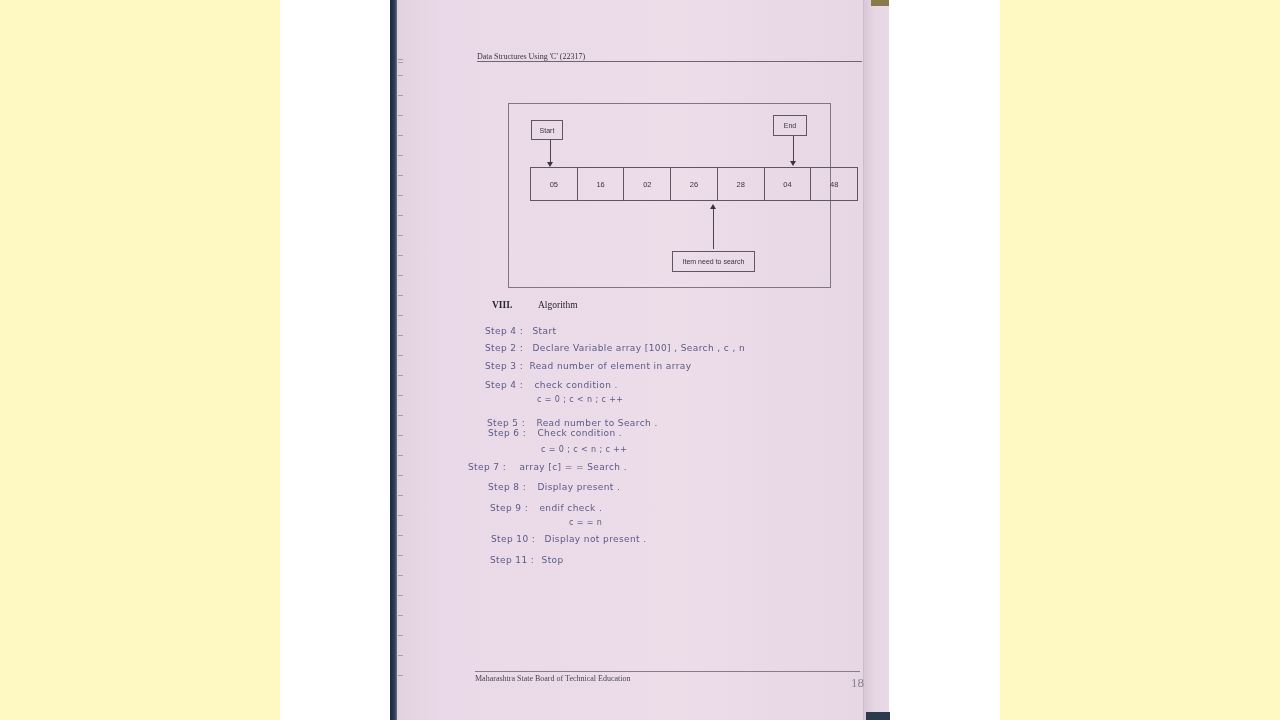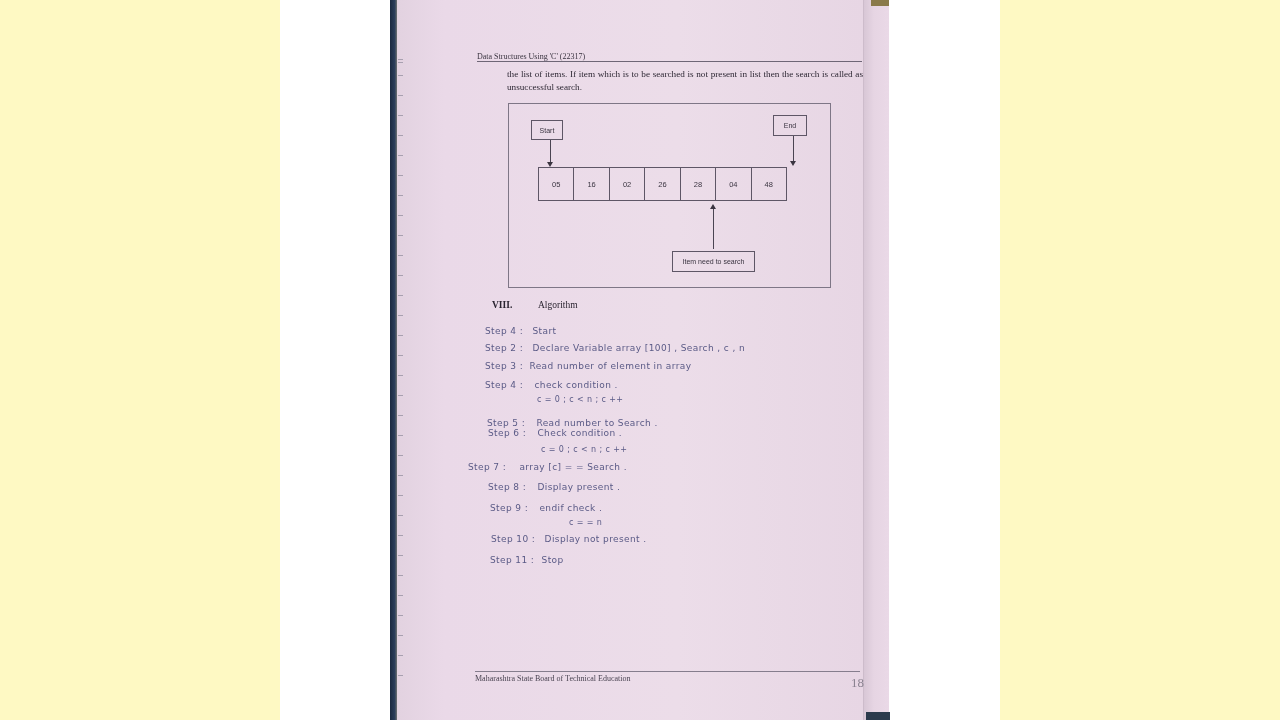--- a/index.html
+++ b/index.html
@@ -20,22 +20,22 @@
     .header { position: absolute; left: 477px; top: 52px; font-family: "Liberation Serif", serif;
       font-size: 8px; color: #3a3440; }
     .header-rule { position: absolute; left: 477px; top: 61px; width: 385px; height: 1px; background: #6e6676; }
     .para { position: absolute; left: 507px; top: 68px; width: 356px; font-family: "Liberation Serif", serif;
       font-size: 9.2px; line-height: 13px; color: #2e2834; text-align: justify; }
 
     .diagram { position: absolute; left: 508px; top: 103px; width: 323px; height: 185px;
       border: 1px solid #7e7686; }
     .box-label { position: absolute; border: 1px solid #5e5666; font-family: "Liberation Sans", sans-serif;
       font-size: 7px; color: #3a3440; background: transparent; display: flex; align-items: center; justify-content: center; }
-    .array { position: absolute; left: 21px; top: 63px; width: 249px; height: 34px; display: flex;
-      border: 1px solid #5e5666; margin-left: 8px; }
+    .array { position: absolute; left: 21px; top: 63px; width: 328px; height: 34px; display: flex;
+      border: 1px solid #5e5666; }
     .cell { flex: 1; border-right: 1px solid #5e5666; display: flex; align-items: center; justify-content: center;
       font-family: "Liberation Sans", sans-serif; font-size: 7.5px; color: #3a3440; }
     .cell:last-child { border-right: none; }
     .vline { position: absolute; width: 1px; background: #4a4452; }
     .arrow-down { position: absolute; width: 0; height: 0; border-left: 3px solid transparent;
       border-right: 3px solid transparent; border-top: 5px solid #3a3440; }
     .arrow-up { position: absolute; width: 0; height: 0; border-left: 3px solid transparent;
       border-right: 3px solid transparent; border-bottom: 5px solid #3a3440; }
 
     .section-num { position: absolute; left: 492px; top: 300px; font-family: "Liberation Serif", serif;
@@ -94,21 +94,20 @@
       <span style="top:520px"></span>
       <span style="top:540px"></span>
     <span style="top:560px"></span>
       <span style="top:580px"></span>
       <span style="top:600px"></span>
     <span style="top:620px"></span>
   </div>
 
   <div class="header">Data Structures Using 'C' (22317)</div>
   <div class="header-rule"></div>
-  <div class="para">the list of items. If item which is to be searched is not present in list then the search is called as unsuccessful search.</div>
 
   <div class="diagram">
     <div class="box-label" style="left:22px; top:16px; width:32px; height:20px;">
       <span>Start</span>
     </div>
     <div class="vline" style="left:41px; top:36px; height:22px;"></div>
     <div class="arrow-down" style="left:38px; top:58px;"></div>
 
     <div class="box-label" style="left:264px; top:11px; width:34px; height:21px;">
       <span>End</span>

